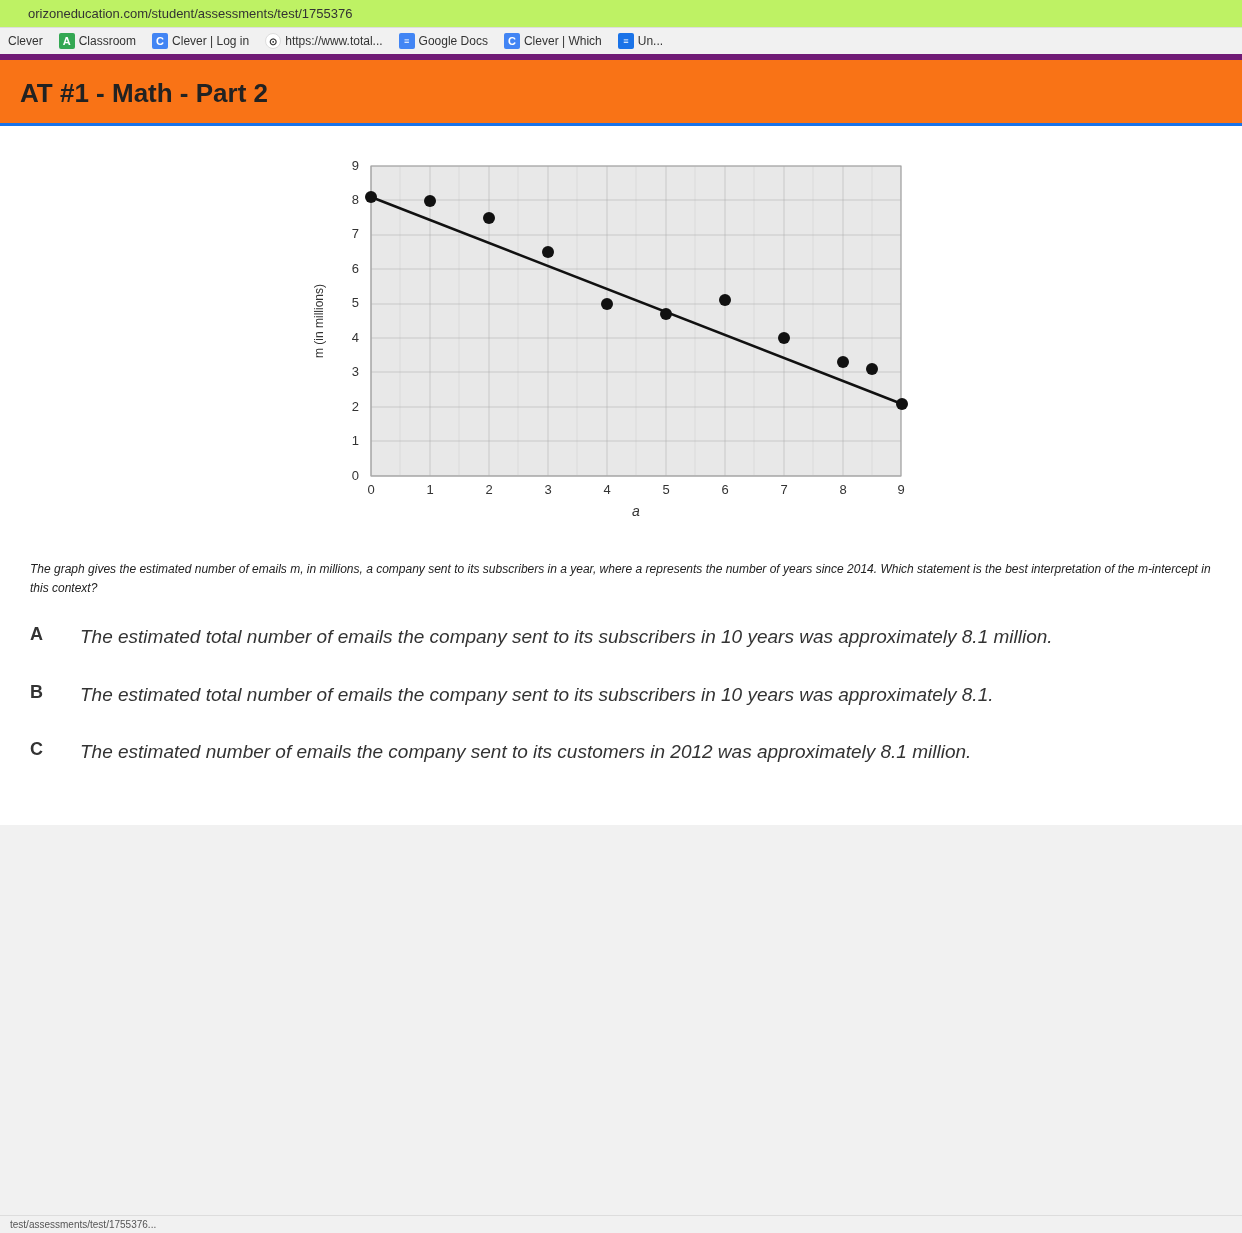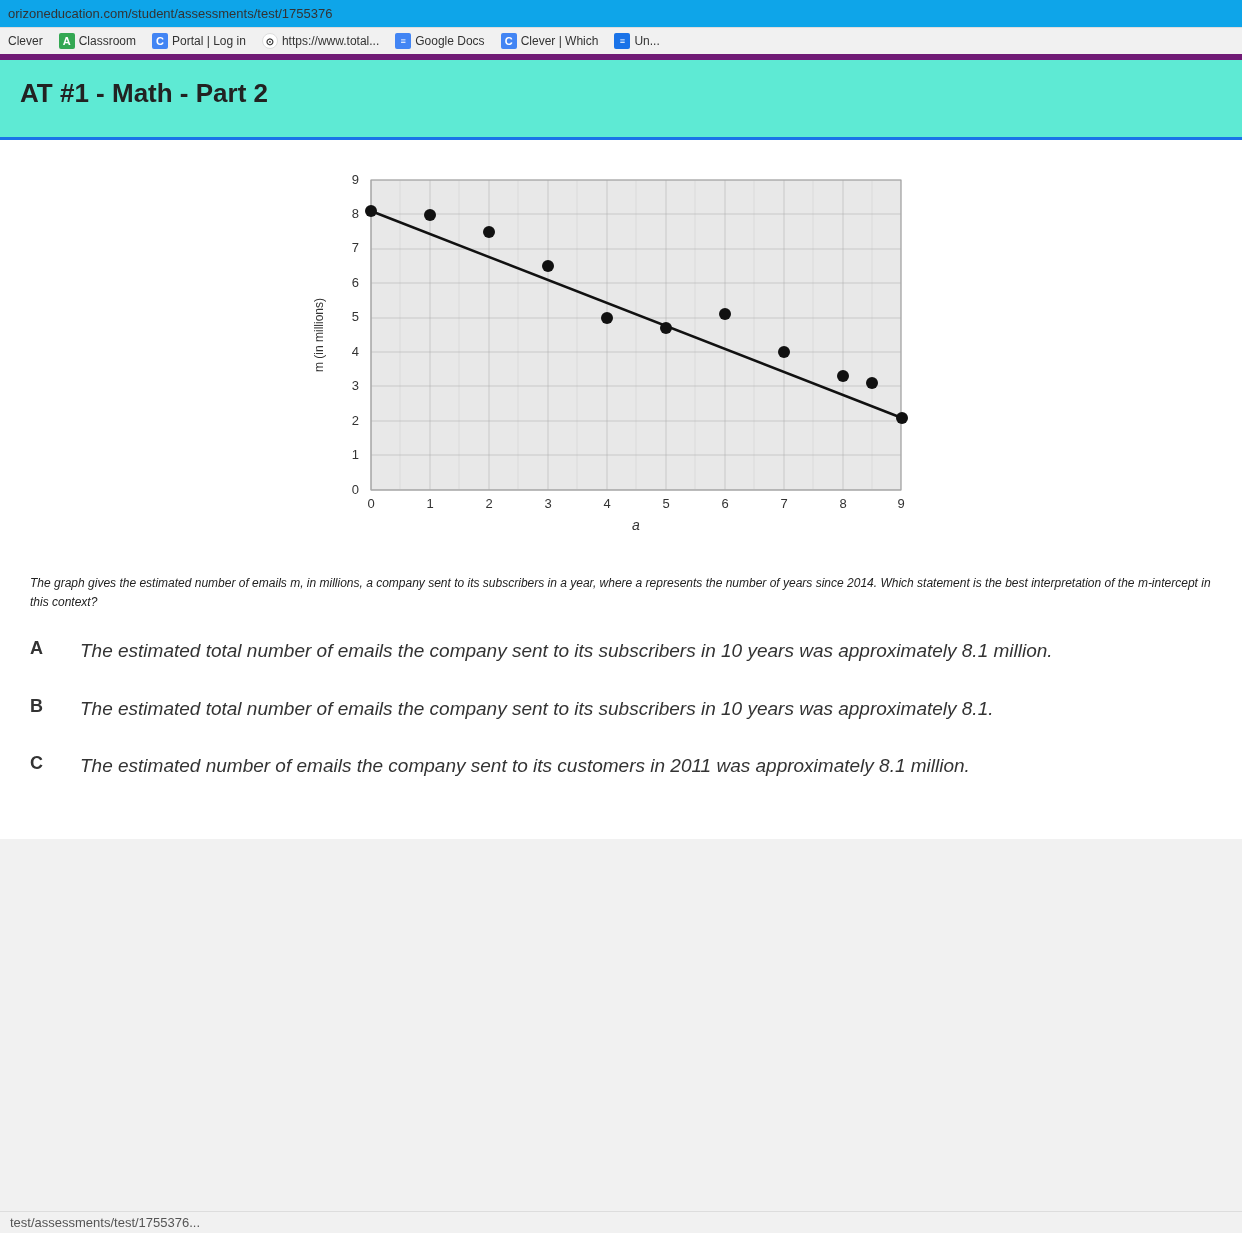--- a/index.html
+++ b/index.html
@@ -6,22 +6,22 @@
     body {
       font-family: Arial, sans-serif;
       background: #f1f1f1;
       width: 1242px;
       min-height: 1233px;
       overflow-x: hidden;
     }
 
     
     .address-bar {
-      background: #0ea5e9;
-      padding: 6px 8px;
+      background: #bef264;
+      padding: 6px 28px;
       font-size: 13px;
       color: #333;
       border-bottom: 1px solid #ddd;
     }
 
     
     .bookmarks-bar {
       background: #f1f1f1;
       padding: 5px 8px;
       display: flex;
@@ -52,22 +52,22 @@
     }
     .icon-classroom { background: #34a853; color: white; border-radius: 2px; }
     .icon-clever-c { background: #4285f4; color: white; border-radius: 2px; }
     .icon-google { background: white; border: 1px solid #ddd; border-radius: 50%; }
     .icon-gdocs { background: #4285f4; color: white; border-radius: 2px; font-size: 9px; }
     .icon-portal { background: #4285f4; color: white; border-radius: 2px; }
     .icon-uni { background: #1a73e8; color: white; border-radius: 2px; font-size: 9px; }
 
     
     .page-header {
-      background: #5eead4;
-      padding: 18px 20px 28px 20px;
+      background: #f97316;
+      padding: 18px 20px 14px 20px;
       border-bottom: 3px solid #1a73e8;
     }
     .page-title {
       font-size: 26px;
       font-weight: bold;
       color: #222;
     }
 
     
     .main-content {
@@ -109,21 +109,21 @@
       font-size: 19px;
       color: #333;
       line-height: 1.55;
       font-style: italic;
     }
 
     
     .status-bar {
       background: #f1f1f1;
       padding: 3px 10px;
-      font-size: 13px;
+      font-size: 10px;
       color: #555;
       border-top: 1px solid #ddd;
       position: fixed;
       bottom: 0;
       width: 1242px;
     }
 
     
     .chart-wrapper {
       position: relative;
@@ -142,21 +142,21 @@
     <span>Clever</span>
   </div>
 
   <div class="bookmark-item">
     <span class="bookmark-icon icon-classroom">A</span>
     <span>Classroom</span>
   </div>
 
   <div class="bookmark-item">
     <span class="bookmark-icon icon-clever-c">C</span>
-    <span>Portal | Log in</span>
+    <span>Clever | Log in</span>
   </div>
 
   <div class="bookmark-item">
     <span class="bookmark-icon icon-google" style="font-size:10px;">⊙</span>
     <span>https://www.total...</span>
   </div>
 
   <div class="bookmark-item">
     <span class="bookmark-icon icon-gdocs">≡</span>
     <span>Google Docs</span>
@@ -279,20 +279,20 @@
     <div class="answer-text">The estimated total number of emails the company sent to its subscribers in 10 years was approximately 8.1 million.</div>
   </div>
 
   <div class="answer-option">
     <div class="answer-letter">B</div>
     <div class="answer-text">The estimated total number of emails the company sent to its subscribers in 10 years was approximately 8.1.</div>
   </div>
 
   <div class="answer-option">
     <div class="answer-letter">C</div>
-    <div class="answer-text">The estimated number of emails the company sent to its customers in 2011 was approximately 8.1 million.</div>
+    <div class="answer-text">The estimated number of emails the company sent to its customers in 2012 was approximately 8.1 million.</div>
   </div>
 
 </div>
 
 <div class="status-bar">
   <span>test/assessments/test/1755376...</span>
 </div>
 
 </body></html>

